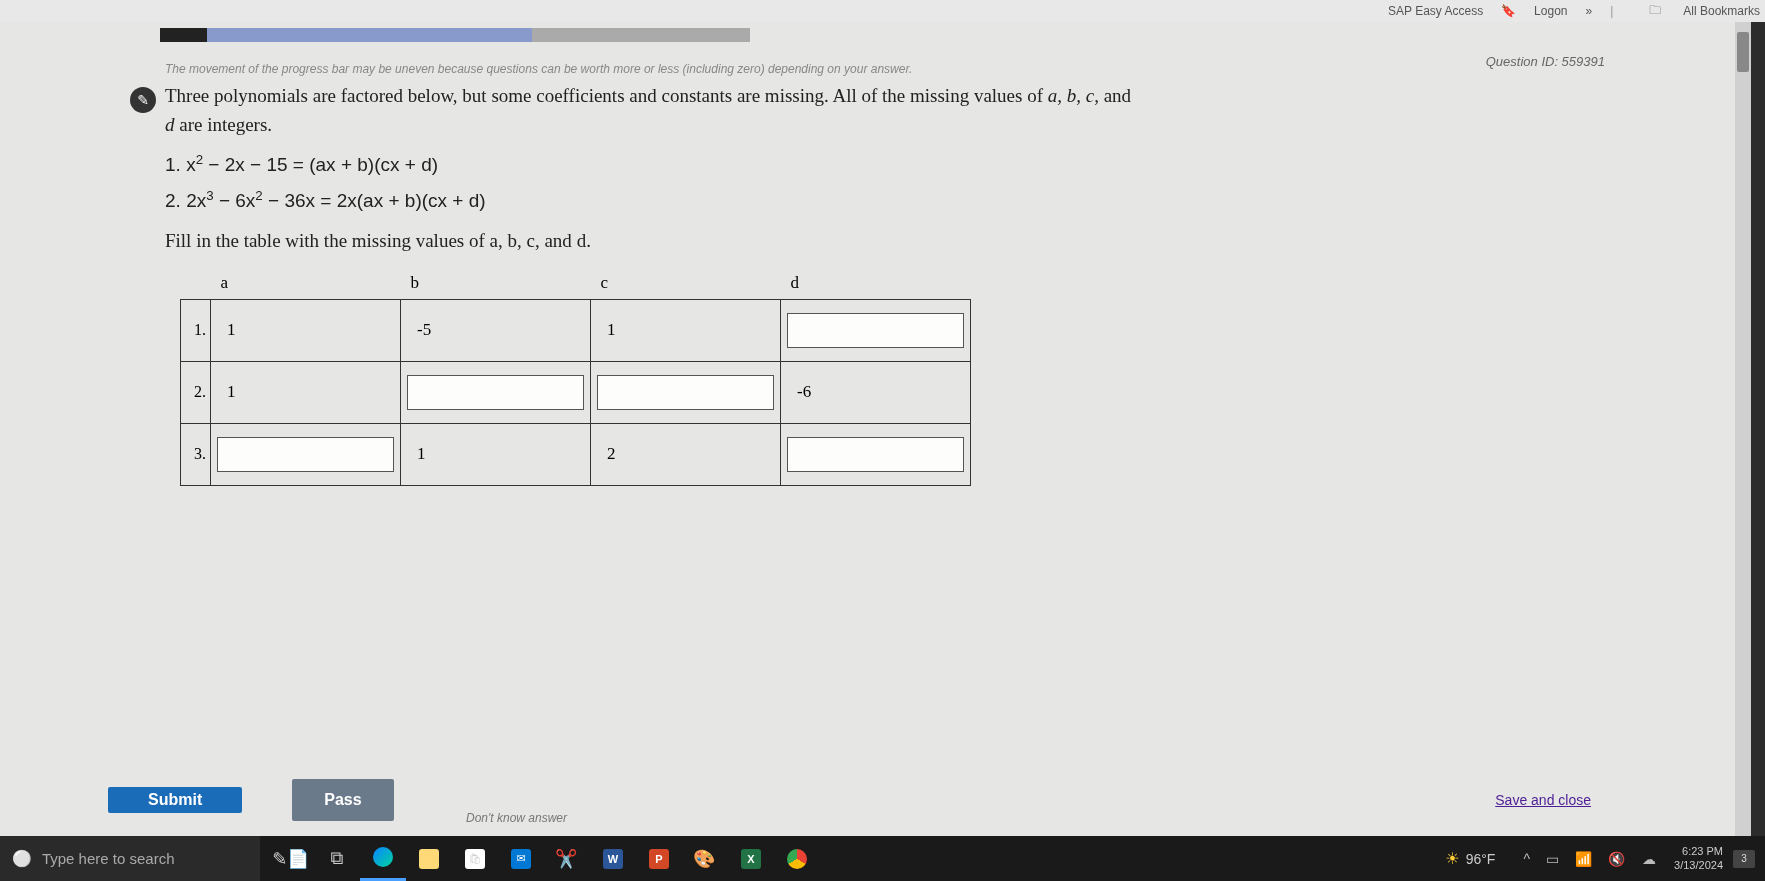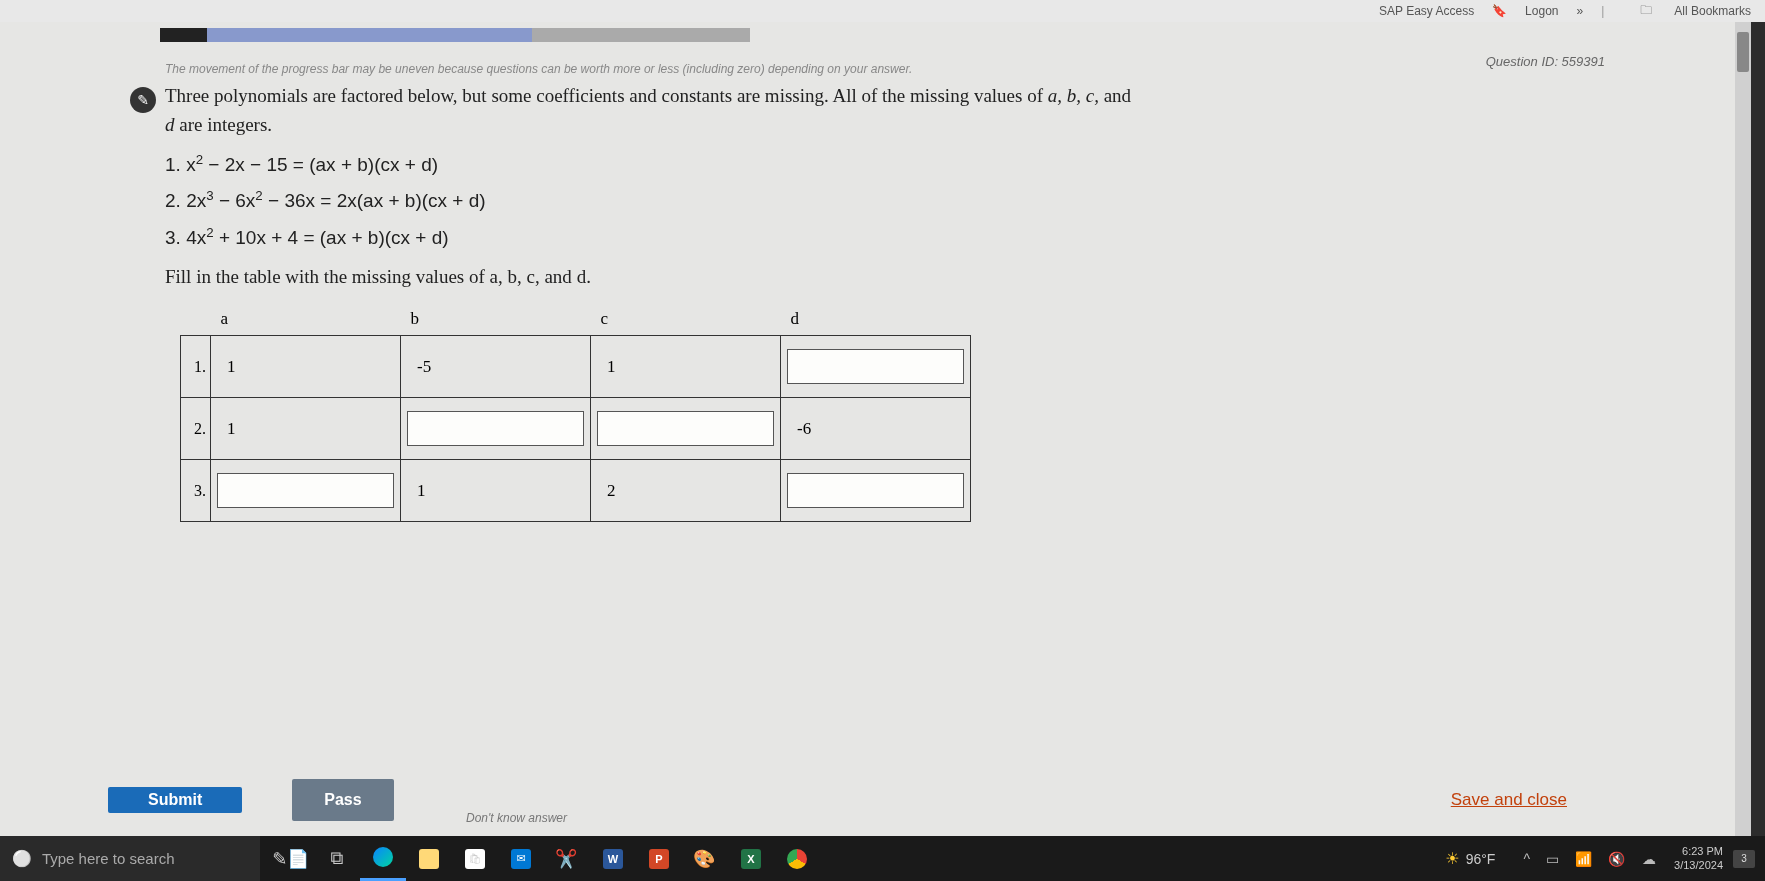--- a/index.html
+++ b/index.html
@@ -12,21 +12,21 @@
     position: relative;
   }
   .browser-top {
     position: absolute;
     top: 0; left: 0; right: 0;
     height: 22px;
     background: #e8e8e8;
     display: flex;
     align-items: center;
     justify-content: flex-end;
-    padding: 0 14px;
+    padding: 0 5px;
     font-size: 12px;
     color: #555;
   }
   .browser-top span { margin-left: 18px; display: flex; align-items: center; }
   .browser-top .folder-icon { margin-right: 4px; }
   .content-area {
     position: absolute;
     top: 22px;
     left: 0;
     right: 30px;
@@ -207,25 +207,25 @@
   .dont-know {
     position: absolute;
     left: 358px;
     bottom: -4px;
     font-size: 12px;
     color: #777;
     font-style: italic;
   }
   .save-close {
     margin-left: auto;
-    color: #c2410c;
-    font-size: 17px;
+    color: #4c1d95;
+    font-size: 14px;
     text-decoration: underline;
     cursor: pointer;
-    margin-right: 88px;
+    margin-right: 64px;
   }
   
   .taskbar {
     position: absolute;
     bottom: 0; left: 0; right: 0;
     height: 45px;
     background: #1a1a1a;
     display: flex;
     align-items: center;
     color: #ccc;
@@ -313,21 +313,20 @@
     <div class="pencil-badge">✎</div>
 
     <div class="q-text">
       <span>Three polynomials are factored below, but some coefficients and constants are missing. All of the missing values of </span><span class="ital">a, b, c,</span><span> and </span><br>
       <span class="ital">d</span><span> are integers.</span>
     </div>
 
     <div class="equations">
       <div><span>1. </span><span class="ital">x</span><sup>2</sup> − 2<span class="ital">x</span> − 15 = (<span class="ital">ax</span> + <span class="ital">b</span>)(<span class="ital">cx</span> + <span class="ital">d</span>)</div>
       <div><span>2. </span>2<span class="ital">x</span><sup>3</sup> − 6<span class="ital">x</span><sup>2</sup> − 36<span class="ital">x</span> = 2<span class="ital">x</span>(<span class="ital">ax</span> + <span class="ital">b</span>)(<span class="ital">cx</span> + <span class="ital">d</span>)</div>
-      <div><span>3. </span>4<span class="ital">x</span><sup>2</sup> + 10<span class="ital">x</span> + 4 = (<span class="ital">ax</span> + <span class="ital">b</span>)(<span class="ital">cx</span> + <span class="ital">d</span>)</div>
     </div>
 
     <div class="fill-text">
       <span>Fill in the table with the missing values of </span><span class="ital">a, b, c,</span><span> and </span><span class="ital">d</span><span>.</span>
     </div>
 
     <div class="table-wrap">
       <table class="answers">
         <tbody>
             <tr>

